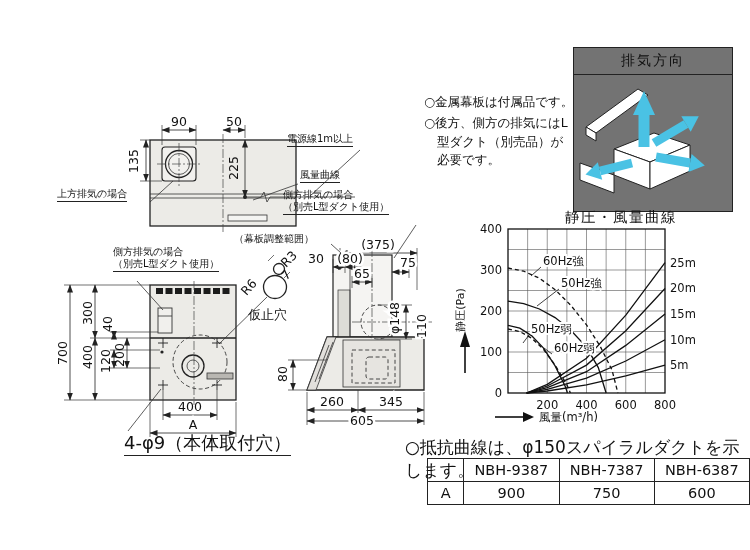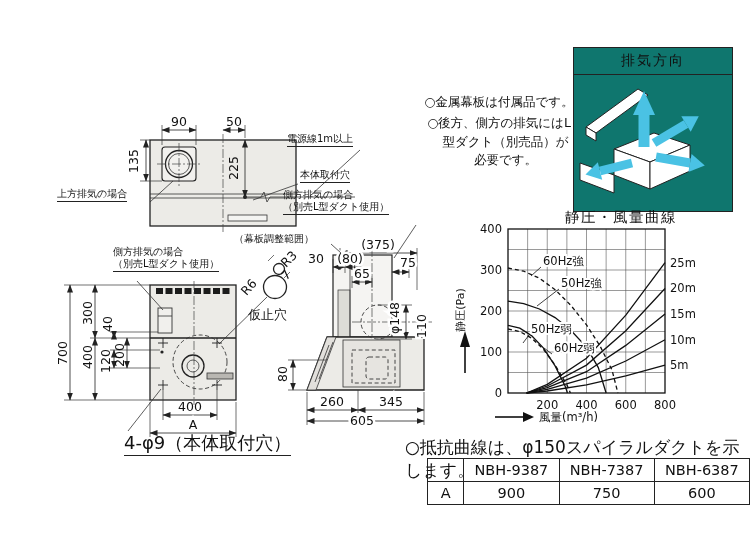--- a/index.html
+++ b/index.html
@@ -3,22 +3,22 @@
 <meta charset="utf-8">
 <style>
   html,body{margin:0;padding:0;}
   body{font-family:"DejaVu Sans","Liberation Sans",sans-serif;background:#fff;}
   #canvas{position:relative;width:750px;height:550px;background:#ffffff;overflow:hidden;}
   .abs{position:absolute;}
   #title{left:52px;top:34px;font-size:23px;color:#111;letter-spacing:0.5px;}
   .jlabel{font-size:10px;color:#111;line-height:1.2;white-space:nowrap;}
   .ul{border-bottom:1.2px solid #222;padding-bottom:1px;}
   #notes{left:424px;top:93px;width:150px;font-size:12.5px;color:#111;line-height:1.5;}
-  .note{padding-left:13px;text-indent:-13px;margin:0 0 2px 0;text-align:center;}
-  #exhaust-box{left:573px;top:47px;width:158px;height:163px;border:1.6px solid #222;background:#0f766e;}
+  .note{padding-left:13px;text-indent:-13px;margin:0 0 2px 0;}
+  #exhaust-box{left:573px;top:47px;width:158px;height:163px;border:1.6px solid #222;background:#737373;}
   #exhaust-title{height:26px;border-bottom:1.4px solid #222;display:flex;align-items:center;justify-content:center;font-size:14px;color:#111;letter-spacing:2px;}
   #note3{left:405px;top:436px;font-size:17px;color:#111;}
   table.spec{border-collapse:collapse;font-size:14.5px;color:#111;}
   table.spec td,table.spec th{border:1.4px solid #222;text-align:center;font-weight:normal;padding:0;}
   #spec-wrap{left:399px;top:458px;margin-left:28px;}
   .c0{width:37px;height:22px;}
   .cn{width:98px;height:22px;}
   svg text{font-family:"DejaVu Sans","Liberation Sans",sans-serif;}
   .dtx{font-size:12.5px;fill:#111;text-anchor:middle;}
   .bg{stroke:#fff;stroke-width:5px;paint-order:stroke;}
@@ -212,21 +212,21 @@
       <line x1="307" y1="421" x2="424" y2="421" class="dim"></line>
       <text x="362" y="425" class="dtx bg">605</text>
 
       <line x1="416" y1="225" x2="394" y2="258" class="lnthin"></line>
       <line x1="331" y1="244" x2="341" y2="253" class="lnthin"></line>
     </g>
   </svg>
 
   <div class="abs jlabel ul" style="left:57px;top:188px">上方排気の場合</div>
   <div class="abs jlabel ul" style="left:287px;top:133px">電源線1m以上</div>
-  <div class="abs jlabel ul" style="left:300px;top:169px">本体取付穴</div>
+  <div class="abs jlabel ul" style="left:300px;top:169px">風量曲線</div>
   <div class="abs jlabel" style="left:283px;top:189px">
     <div>側方排気の場合</div>
     <div class="ul">（別売L型ダクト使用）</div>
   </div>
   <div class="abs jlabel" style="left:113px;top:246px">
     <div>側方排気の場合</div>
     <div class="ul">（別売L型ダクト使用）</div>
   </div>
   <div class="abs jlabel" style="left:234px;top:233px">（幕板調整範囲）</div>
   <div class="abs jlabel" style="left:248px;top:307px;font-size:13px">仮止穴</div>

